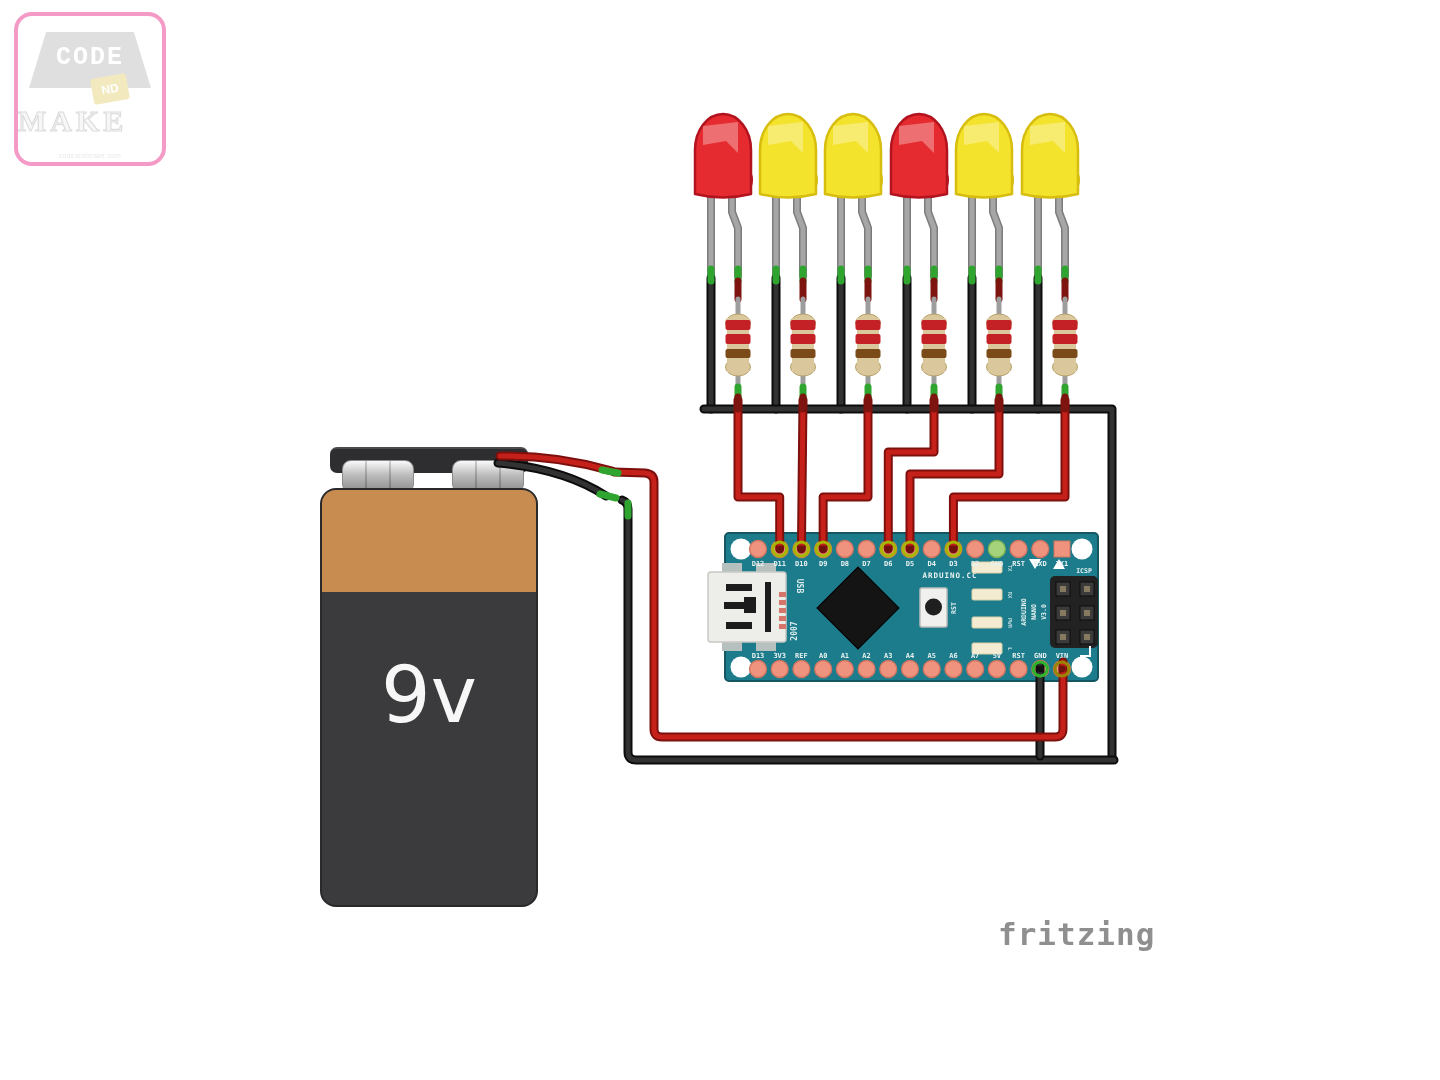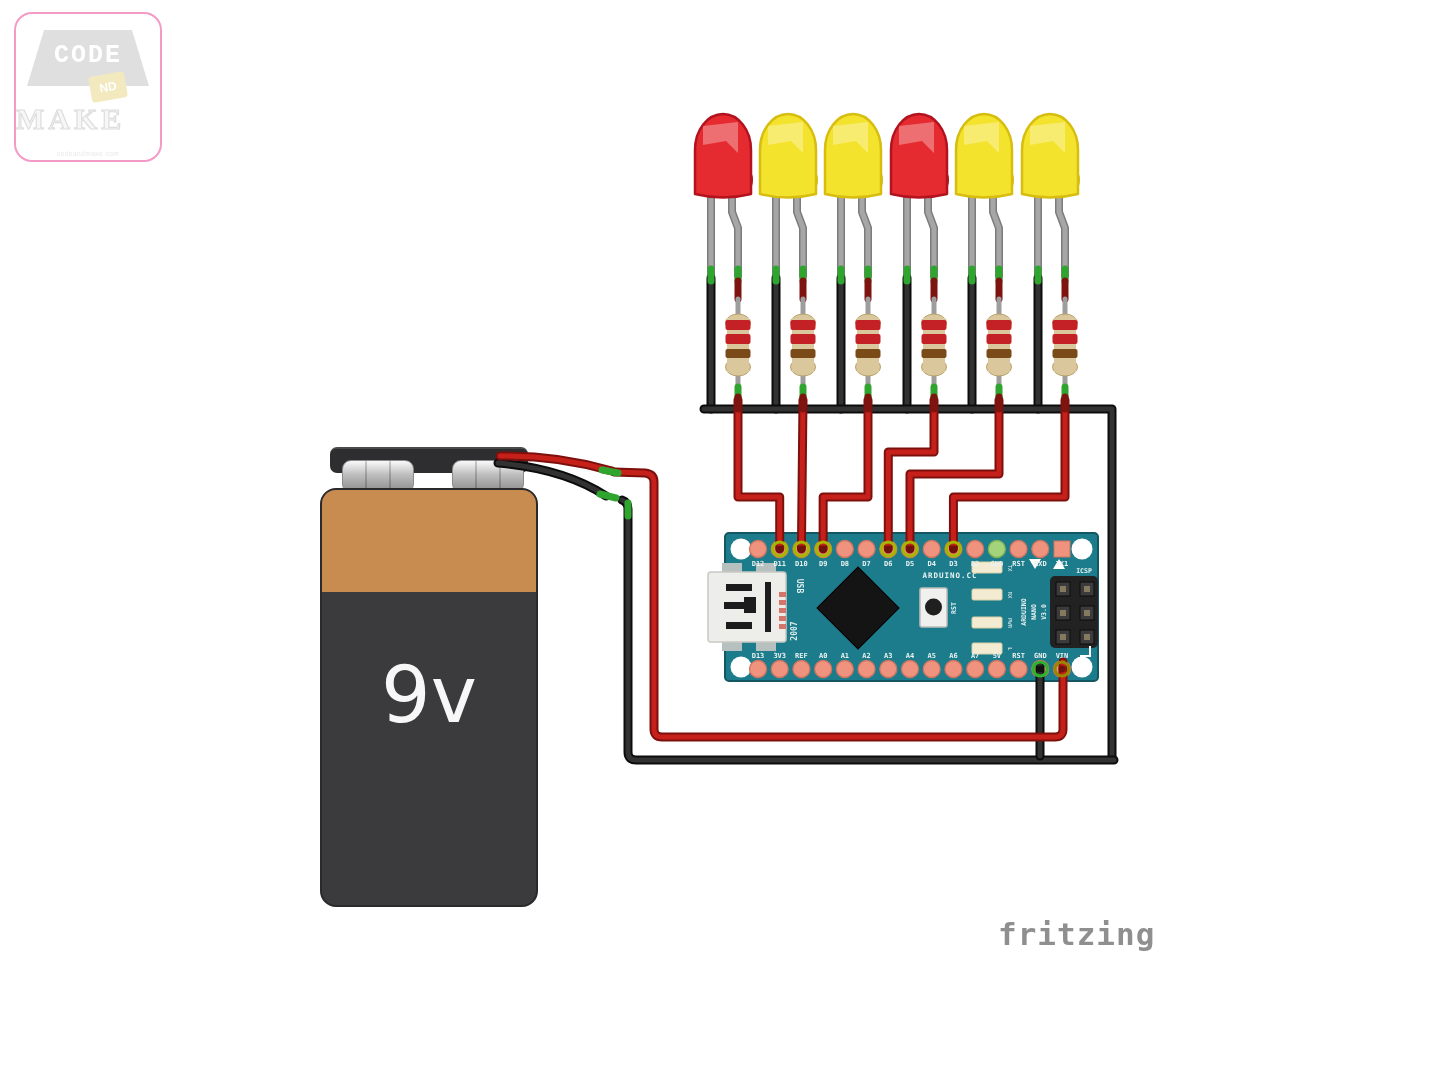--- a/index.html
+++ b/index.html
@@ -2,21 +2,21 @@
 <html><head>
 <meta charset="utf-8">
 <style>
   html,body{margin:0;padding:0;background:#fff;}
   .canvas{position:relative;width:1440px;height:1080px;background:#ffffff;overflow:hidden;
           font-family:"Liberation Sans",sans-serif;}
   svg{position:absolute;left:0;top:0;}
 
   
   .watermark{position:absolute;left:14px;top:12px;width:144px;height:146px;background:#ffffff;
-    border:2px solid #ec4899;border-radius:18px;opacity:.55;}
+    border:4px solid #ec4899;border-radius:18px;opacity:.55;}
   .wm-trap{position:relative;width:122px;height:56px;margin:16px auto 0;background:#c6c6c6;
     clip-path:polygon(14% 0,86% 0,100% 100%,0 100%);text-align:center;}
   .wm-code{font-family:"Liberation Mono",monospace;font-weight:bold;font-size:25px;line-height:52px;
     color:#ffffff;letter-spacing:2px;}
   .wm-tag{position:absolute;left:74px;top:60px;width:36px;height:26px;background:#e9d88c;
     transform:rotate(-10deg);border-radius:3px;text-align:center;}
   .wm-tag span{font-size:12px;font-weight:bold;color:#fff;line-height:26px;}
   .wm-make{margin-top:16px;text-align:left;font-family:"Liberation Serif",serif;font-weight:bold;
     font-size:30px;letter-spacing:4px;color:#f2f2f2;-webkit-text-stroke:1.2px #c3c3c3;}
   .wm-site{margin-top:14px;text-align:center;font-size:6.5px;color:#d6d6d6;letter-spacing:.5px;}

